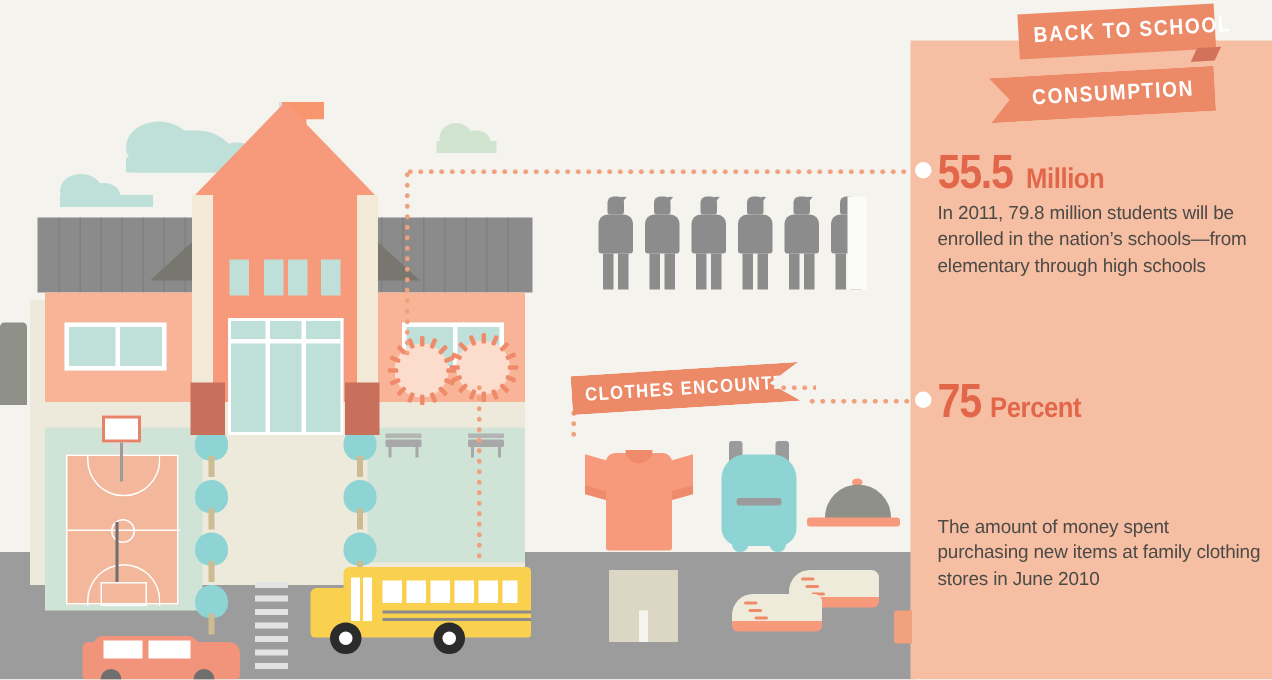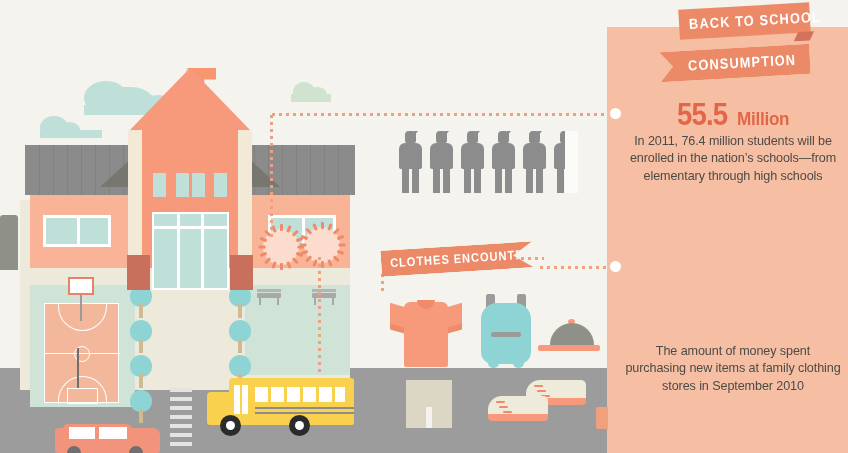--- a/index.html
+++ b/index.html
@@ -134,21 +134,21 @@
   .dotsV{position:absolute;width:3px;
      background-image:radial-gradient(circle,#f0a07c 45%,transparent 46%);
      background-size:3px 7px;background-repeat:repeat-y;}
 
   
   .panel{position:absolute;left:607px;top:27px;width:241px;height:426px;background:#f6bfa3;}
   .tab{position:absolute;left:596px;top:407px;width:12px;height:22px;background:#f0a07c;border-radius:2px 0 0 2px;}
 
   .marker{position:absolute;width:11px;height:11px;border-radius:50%;background:#fff;}
 
-  .stat{position:absolute;left:625px;width:222px;text-align:center;}
+  .stat{position:absolute;left:625px;width:222px;}
   .stat .big{font-family:"Liberation Sans", sans-serif;color:#e2674a;font-weight:bold;
      font-size:32px;line-height:32px;letter-spacing:-1px;display:inline-block;
      transform:scaleX(.86);transform-origin:left center;}
   .stat .big .cur{font-size:25px;vertical-align:6px;}
   .stat .unit{color:#e2674a;font-weight:bold;font-size:19px;letter-spacing:-.3px;
      display:inline-block;transform:scaleX(.9);transform-origin:left center;margin-left:1px;}
   .stat .desc{color:#4c4a47;font-size:12.6px;line-height:17.4px;margin-top:3px;
      width:216px;letter-spacing:-.1px;}
 
   
@@ -499,28 +499,31 @@
   <div class="panel"></div>
   <div class="tab"></div>
 
   <div class="marker" style="left:610px;top:108px;"></div>
   <div class="marker" style="left:610px;top:261px;"></div>
 
   <div class="stat" style="top:98px;">
     <div>
       <span class="big">55.5</span><span class="unit">Million</span>
     </div>
-    <div class="desc">In 2011, 76.4 million students will be enrolled in the nation’s schools—from elementary through high schools</div>
+    <div class="desc">In 2011, 79.8 million students will be enrolled in the nation’s schools—from elementary through high schools</div>
   </div>
 
   <div class="stat" style="top:251px;">
+    <div>
+      <span class="big">75</span><span class="unit">Percent</span>
+    </div>
   </div>
 
   <div class="stat" style="top:340px;">
-    <div class="desc">The amount of money spent purchasing new items at family clothing stores in September 2010</div>
+    <div class="desc">The amount of money spent purchasing new items at family clothing stores in June 2010</div>
   </div>
 
   <div class="ribbon r1">
     <div class="bar">
         <span class="txt">BACK TO SCHOOL</span>
       </div>
     <div class="fold"></div>
   </div>
   <div class="ribbon r2">
     <div class="bar">

